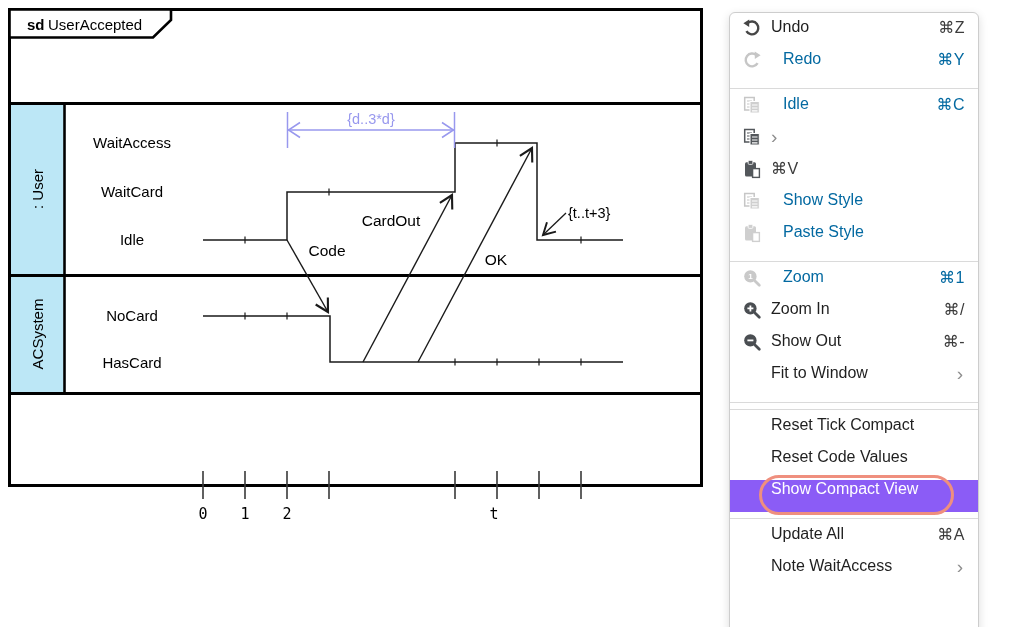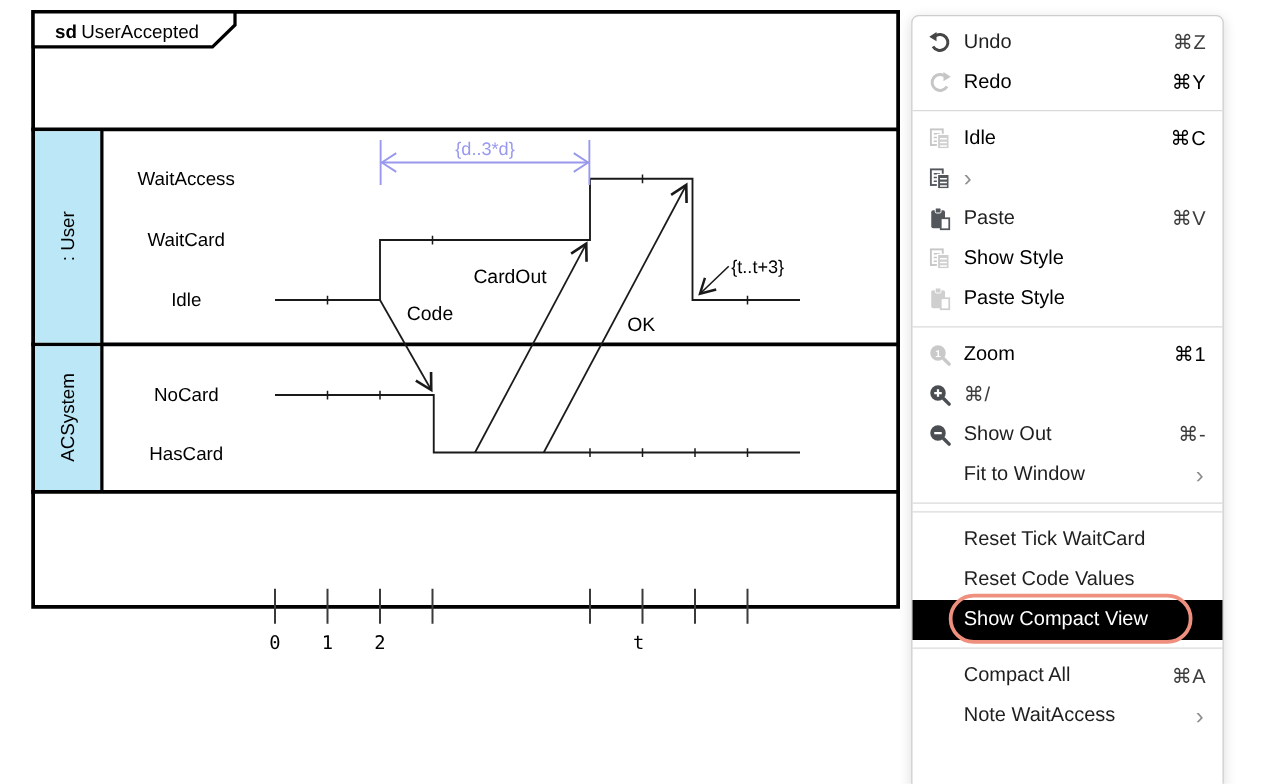--- a/index.html
+++ b/index.html
@@ -2,40 +2,40 @@
 <html><head>
 <meta charset="utf-8">
 <style>
   html,body{margin:0;padding:0;}
   body{
     width:1024px;height:627px;overflow:hidden;position:relative;
     background:#ffffff;font-family:"Liberation Sans",sans-serif;
     -webkit-font-smoothing:antialiased;
   }
   
-  .diagram-wrap{position:absolute;left:0;top:0;width:710px;height:567px;padding-left:17px;}
+  .diagram-wrap{position:absolute;left:0;top:0;width:710px;height:567px;}
   svg text{font-family:"Liberation Sans",sans-serif;}
   .mono{font-family:"DejaVu Sans Mono","Liberation Mono",monospace;}
   
   .menu{
     position:absolute;left:729px;top:12px;width:250px;height:660px;
     background:#ffffff;border:1px solid #cdcdcd;border-radius:6px;
     box-shadow:0 3px 10px rgba(0,0,0,.14);
     padding-top:5px;box-sizing:border-box;font-size:16px;color:#1f1f1f;
   }
   .menu-item{
-    height:32px;display:flex;align-items:center;
+    height:32px;display:flex;
     padding:0 13px 0 9px;box-sizing:border-box;position:relative;
   }
   .menu-item .ico{width:25px;height:20px;display:flex;align-items:center;justify-content:center;flex:0 0 25px;margin-right:7px;}
   .menu-item .lbl{flex:1;white-space:nowrap;}
   .menu-item .sc{color:#3c3c3c;letter-spacing:.5px;}
   .menu-item .chev{color:#8e8e8e;font-size:19px;line-height:1;margin-right:2px;}
-  .menu-item.disabled .lbl,.menu-item.disabled .sc{color:#000000;}
-  .menu-item.highlight{background:#000000;color:#ffffff;}
+  .menu-item.disabled .lbl,.menu-item.disabled .sc{color:#0369a1;margin-left:12px;}
+  .menu-item.highlight{background:#8b5cf6;color:#ffffff;}
   .menu-item.highlight .lbl{color:#ffffff;}
   .menu-sep{margin:6px 0;border-top:1px solid #dadada;height:0;}
   .ring{
     position:absolute;left:29px;top:-5px;width:195px;height:40px;
     border:3.5px solid #ef8f7e;border-radius:21px;box-sizing:border-box;
     pointer-events:none;
   }
 </style>
 </head>
 <body>
@@ -156,21 +156,20 @@
   </div>
 
   <div class="menu-item">
     <span class="ico">
       <svg width="20" height="20" viewBox="0 0 20 20">
           <rect x="3" y="3.2" width="11" height="14.3" rx="1.5" fill="#53575b"></rect>
           <rect x="6.2" y="1.4" width="4.6" height="4" rx="1" fill="#53575b" stroke="#fff" stroke-width="0.8"></rect>
           <rect x="10.6" y="9.6" width="6.8" height="8.8" fill="#fff" stroke="#53575b" stroke-width="1.4"></rect>
         </svg>
     </span>
-    <span class="lbl">Paste</span>
     <span class="sc">⌘V</span>
   </div>
 
   <div class="menu-item disabled">
     <span class="ico">
       <svg width="20" height="20" viewBox="0 0 20 20">
           <rect x="2.7" y="2.5" width="9.5" height="12.5" fill="#fff" stroke="#c6c6c6" stroke-width="1.5"></rect>
           <path d="M5 6 H10 M5 9 H10 M5 12 H10" stroke="#c6c6c6" stroke-width="1.2"></path>
           <rect x="8" y="6.5" width="9.3" height="11.5" fill="#cfcfcf" stroke="#fff" stroke-width="1"></rect>
           <path d="M10 10 H15.5 M10 13 H15.5 M10 15.8 H15.5" stroke="#fff" stroke-width="1.2"></path>
@@ -205,20 +204,21 @@
   </div>
 
   <div class="menu-item">
     <span class="ico">
       <svg width="20" height="20" viewBox="0 0 20 20">
           <circle cx="8.4" cy="8.4" r="6.2" fill="#4a4e52"></circle>
           <line x1="13" y1="13" x2="17.3" y2="17.3" stroke="#4a4e52" stroke-width="2.8" stroke-linecap="round"></line>
           <path d="M5.4 8.4 H11.4 M8.4 5.4 V11.4" stroke="#fff" stroke-width="1.8"></path>
         </svg>
     </span>
+    <span class="lbl">Zoom In</span>
     <span class="sc">⌘/</span>
   </div>
 
   <div class="menu-item">
     <span class="ico">
       <svg width="20" height="20" viewBox="0 0 20 20">
           <circle cx="8.4" cy="8.4" r="6.2" fill="#4a4e52"></circle>
           <line x1="13" y1="13" x2="17.3" y2="17.3" stroke="#4a4e52" stroke-width="2.8" stroke-linecap="round"></line>
           <path d="M5.4 8.4 H11.4" stroke="#fff" stroke-width="1.8"></path>
         </svg>
@@ -233,39 +233,39 @@
     <span class="chev">›</span>
   </div>
 
   <div class="menu-sep"></div>
 
 
   <div class="menu-sep"></div>
 
   <div class="menu-item">
     <span class="ico"></span>
-    <span class="lbl">Reset Tick WaitCard</span>
+    <span class="lbl">Reset Tick Compact</span>
   </div>
 
   <div class="menu-item">
     <span class="ico"></span>
     <span class="lbl">Reset Code Values</span>
   </div>
 
   <div class="menu-item highlight">
     <span class="ico"></span>
     <span class="lbl">Show Compact View</span>
     <span class="ring"></span>
   </div>
 
   <div class="menu-sep"></div>
 
   <div class="menu-item">
     <span class="ico"></span>
-    <span class="lbl">Compact All</span>
+    <span class="lbl">Update All</span>
     <span class="sc">⌘A</span>
   </div>
 
   <div class="menu-item">
     <span class="ico"></span>
     <span class="lbl">Note WaitAccess</span>
     <span class="chev">›</span>
   </div>
 
 </div>

